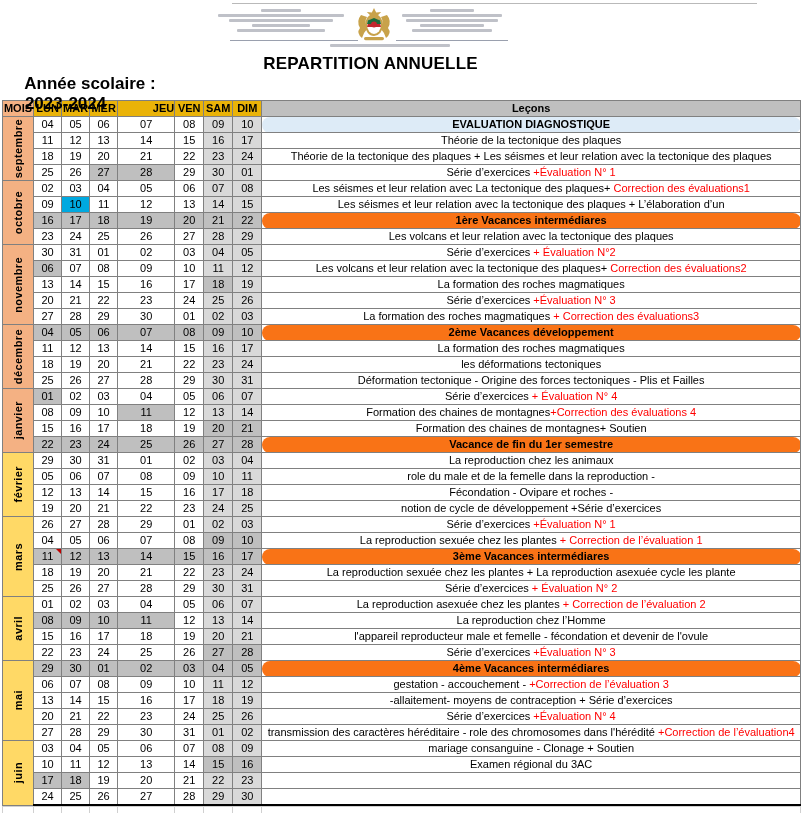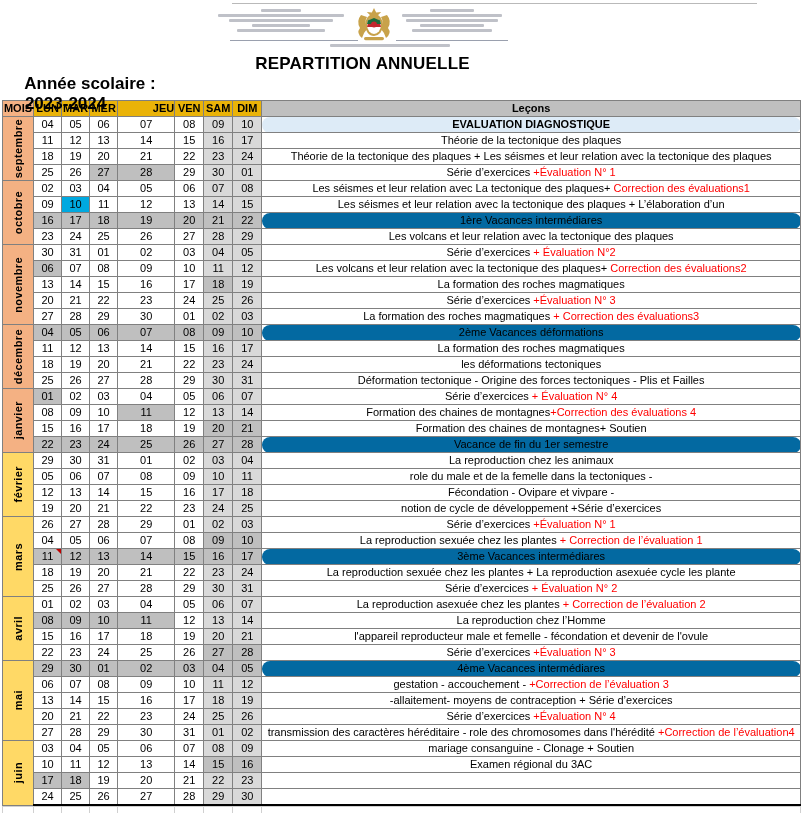--- a/index.html
+++ b/index.html
@@ -107,20 +107,21 @@
   #niveau-value { padding-left: 16px; }
   #main-title {
     position: absolute;
     left: 0;
     top: 2px;
     width: 725px;
     text-align: center;
     font-size: 17px;
     font-weight: bold;
     letter-spacing: .2px;
+    padding-left: 8px;
   }
 
   
   #repartition-table {
     border-collapse: collapse;
     table-layout: fixed;
     width: 799px;
     margin-left: 2px;
     font-size: 11px;
   }
@@ -180,21 +181,21 @@
   td.day.vac    { background: #bfbfbf; }
 
   
   td.lecon {
     text-align: center;
     font-size: 11px;
     padding: 0 3px;
     background: #ffffff;
     border-radius: 8px;
   }
-  td.lecon.vacance   { background: #0369a1; font-weight: normal; }
+  td.lecon.vacance   { background: #f97316; font-weight: bold; }
   td.lecon.diag      { background: #ddebf7; font-weight: bold; }
   td.lecon.bold      { font-weight: normal; }
   .red { color: #ff0000; }
 
   
   tr.group-start > td { border-top: 2px solid #000; }
   tr.group-end > td   { border-bottom: 2px solid #000; }
   #repartition-table tbody tr:last-child > td { border-bottom: 2px solid #000; }
 
   
@@ -428,21 +429,21 @@
         <td class="month-cell orange" rowspan="4">
           <span class="vtext">décembre</span>
         </td>
         <td class="day vac">04</td>
         <td class="day vac">05</td>
         <td class="day vac">06</td>
         <td class="day vac">07</td>
         <td class="day vac">08</td>
         <td class="day vac">09</td>
         <td class="day vac">10</td>
-        <td class="lecon vacance"><span>2ème  Vacances déformations</span></td>
+        <td class="lecon vacance"><span>2ème  Vacances développement</span></td>
       </tr>
       <tr>
         <td class="day">11</td>
         <td class="day">12</td>
         <td class="day">13</td>
         <td class="day">14</td>
         <td class="day">15</td>
         <td class="day wknd">16</td>
         <td class="day wknd">17</td>
         <td class="lecon bold"><span>La formation des roches magmatiques</span></td>
@@ -524,31 +525,31 @@
         <td class="lecon bold"><span>La reproduction chez les animaux</span></td>
       </tr>
       <tr>
         <td class="day">05</td>
         <td class="day">06</td>
         <td class="day">07</td>
         <td class="day">08</td>
         <td class="day">09</td>
         <td class="day wknd">10</td>
         <td class="day wknd">11</td>
-        <td class="lecon bold"><span>role du male et de la femelle dans la tectoniques -</span></td>
+        <td class="lecon bold"><span>role du male et de la femelle dans la reproduction -</span></td>
       </tr>
       <tr>
         <td class="day">12</td>
         <td class="day">13</td>
         <td class="day">14</td>
         <td class="day">15</td>
         <td class="day">16</td>
         <td class="day wknd">17</td>
         <td class="day wknd">18</td>
-        <td class="lecon bold"><span>Fécondation  -  Ovipare et vivpare -</span></td>
+        <td class="lecon bold"><span>Fécondation  -  Ovipare et roches -</span></td>
       </tr>
       <tr class="group-end">
         <td class="day">19</td>
         <td class="day">20</td>
         <td class="day">21</td>
         <td class="day">22</td>
         <td class="day">23</td>
         <td class="day wknd">24</td>
         <td class="day wknd">25</td>
         <td class="lecon bold"><span>notion de cycle de développement +Série d’exercices</span></td>

